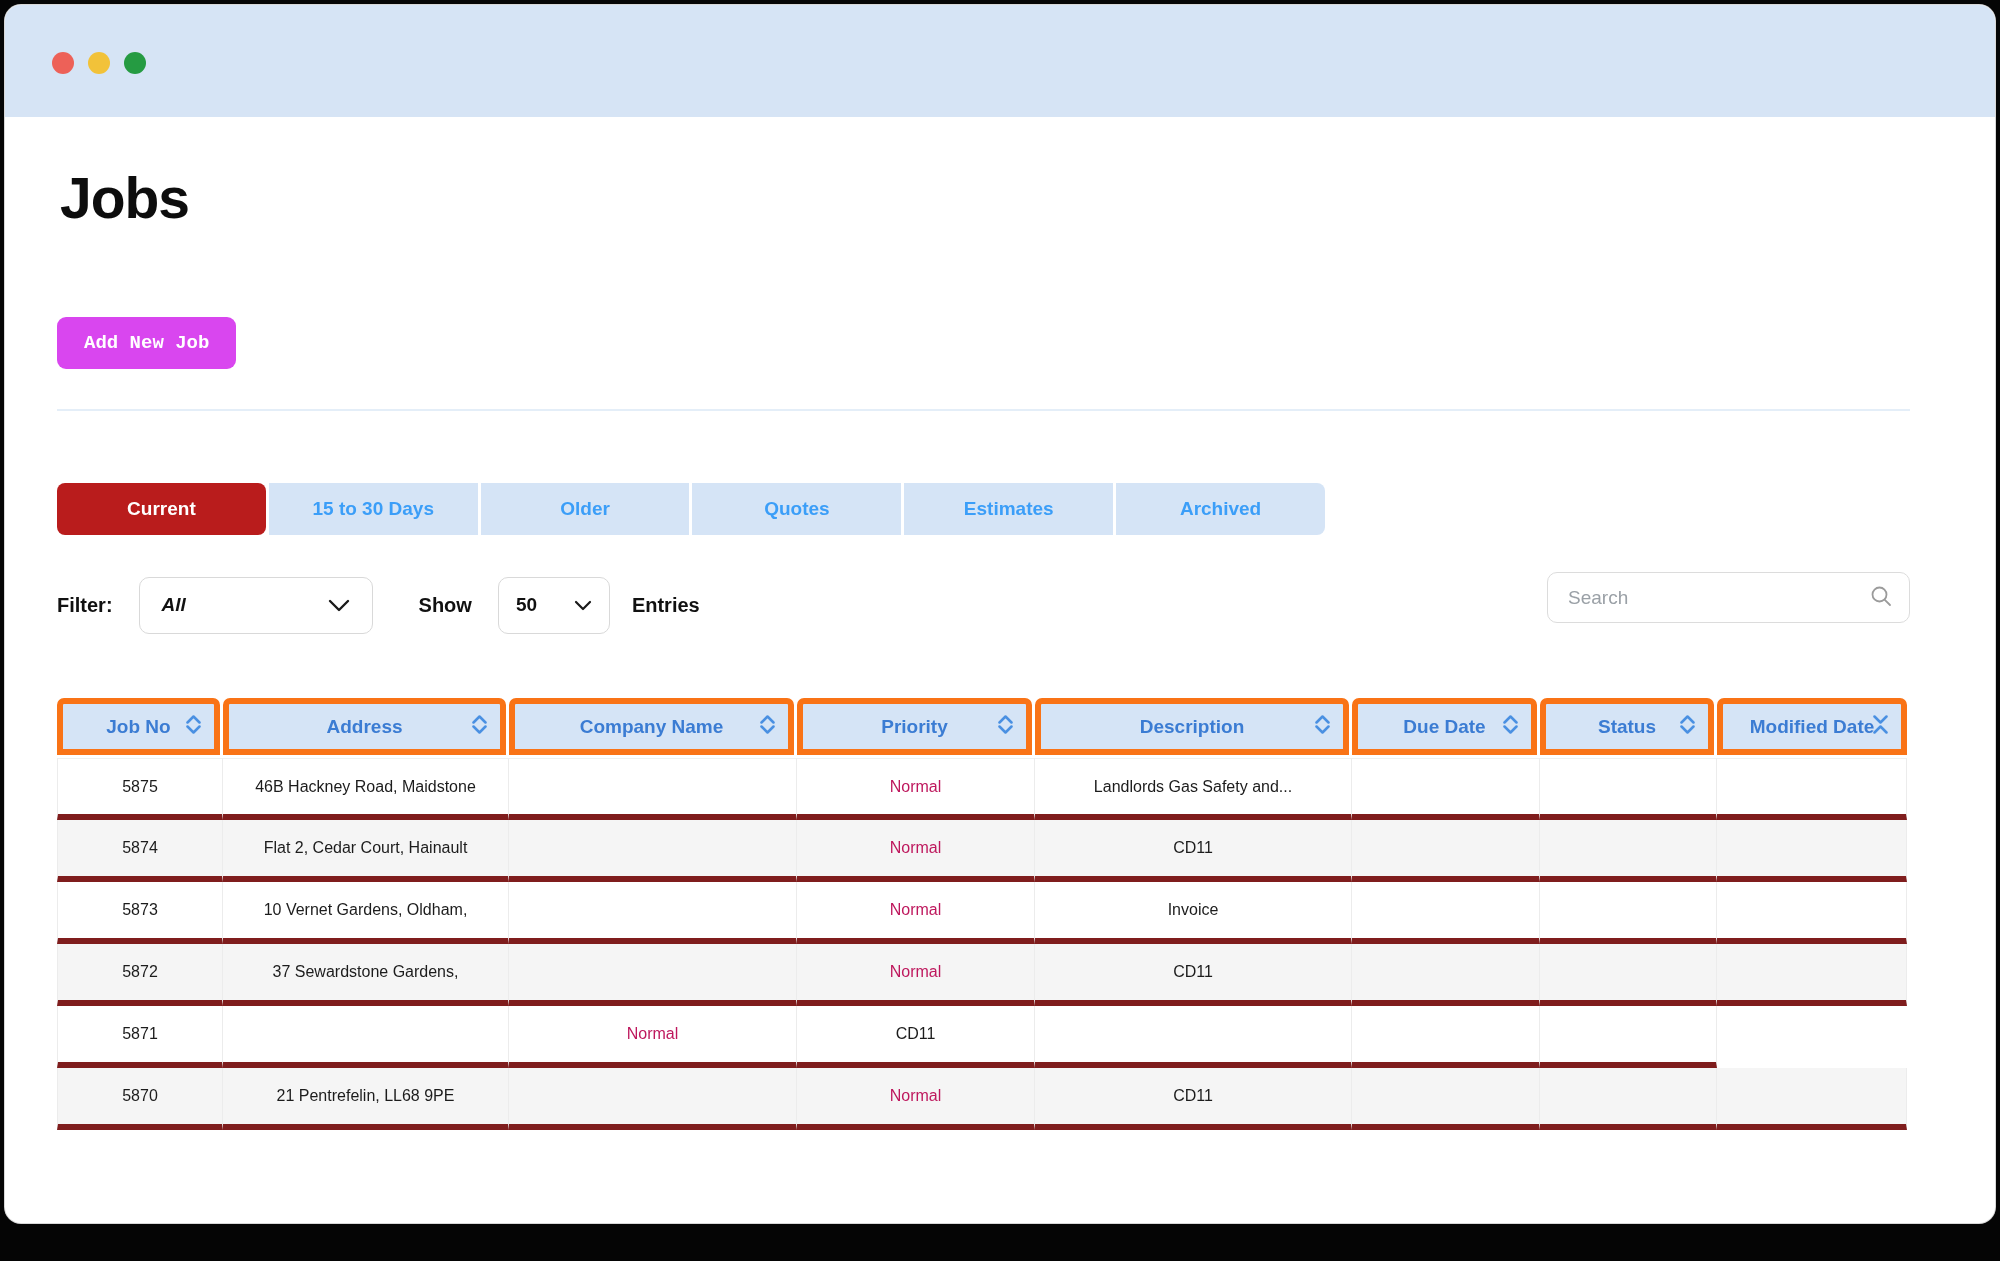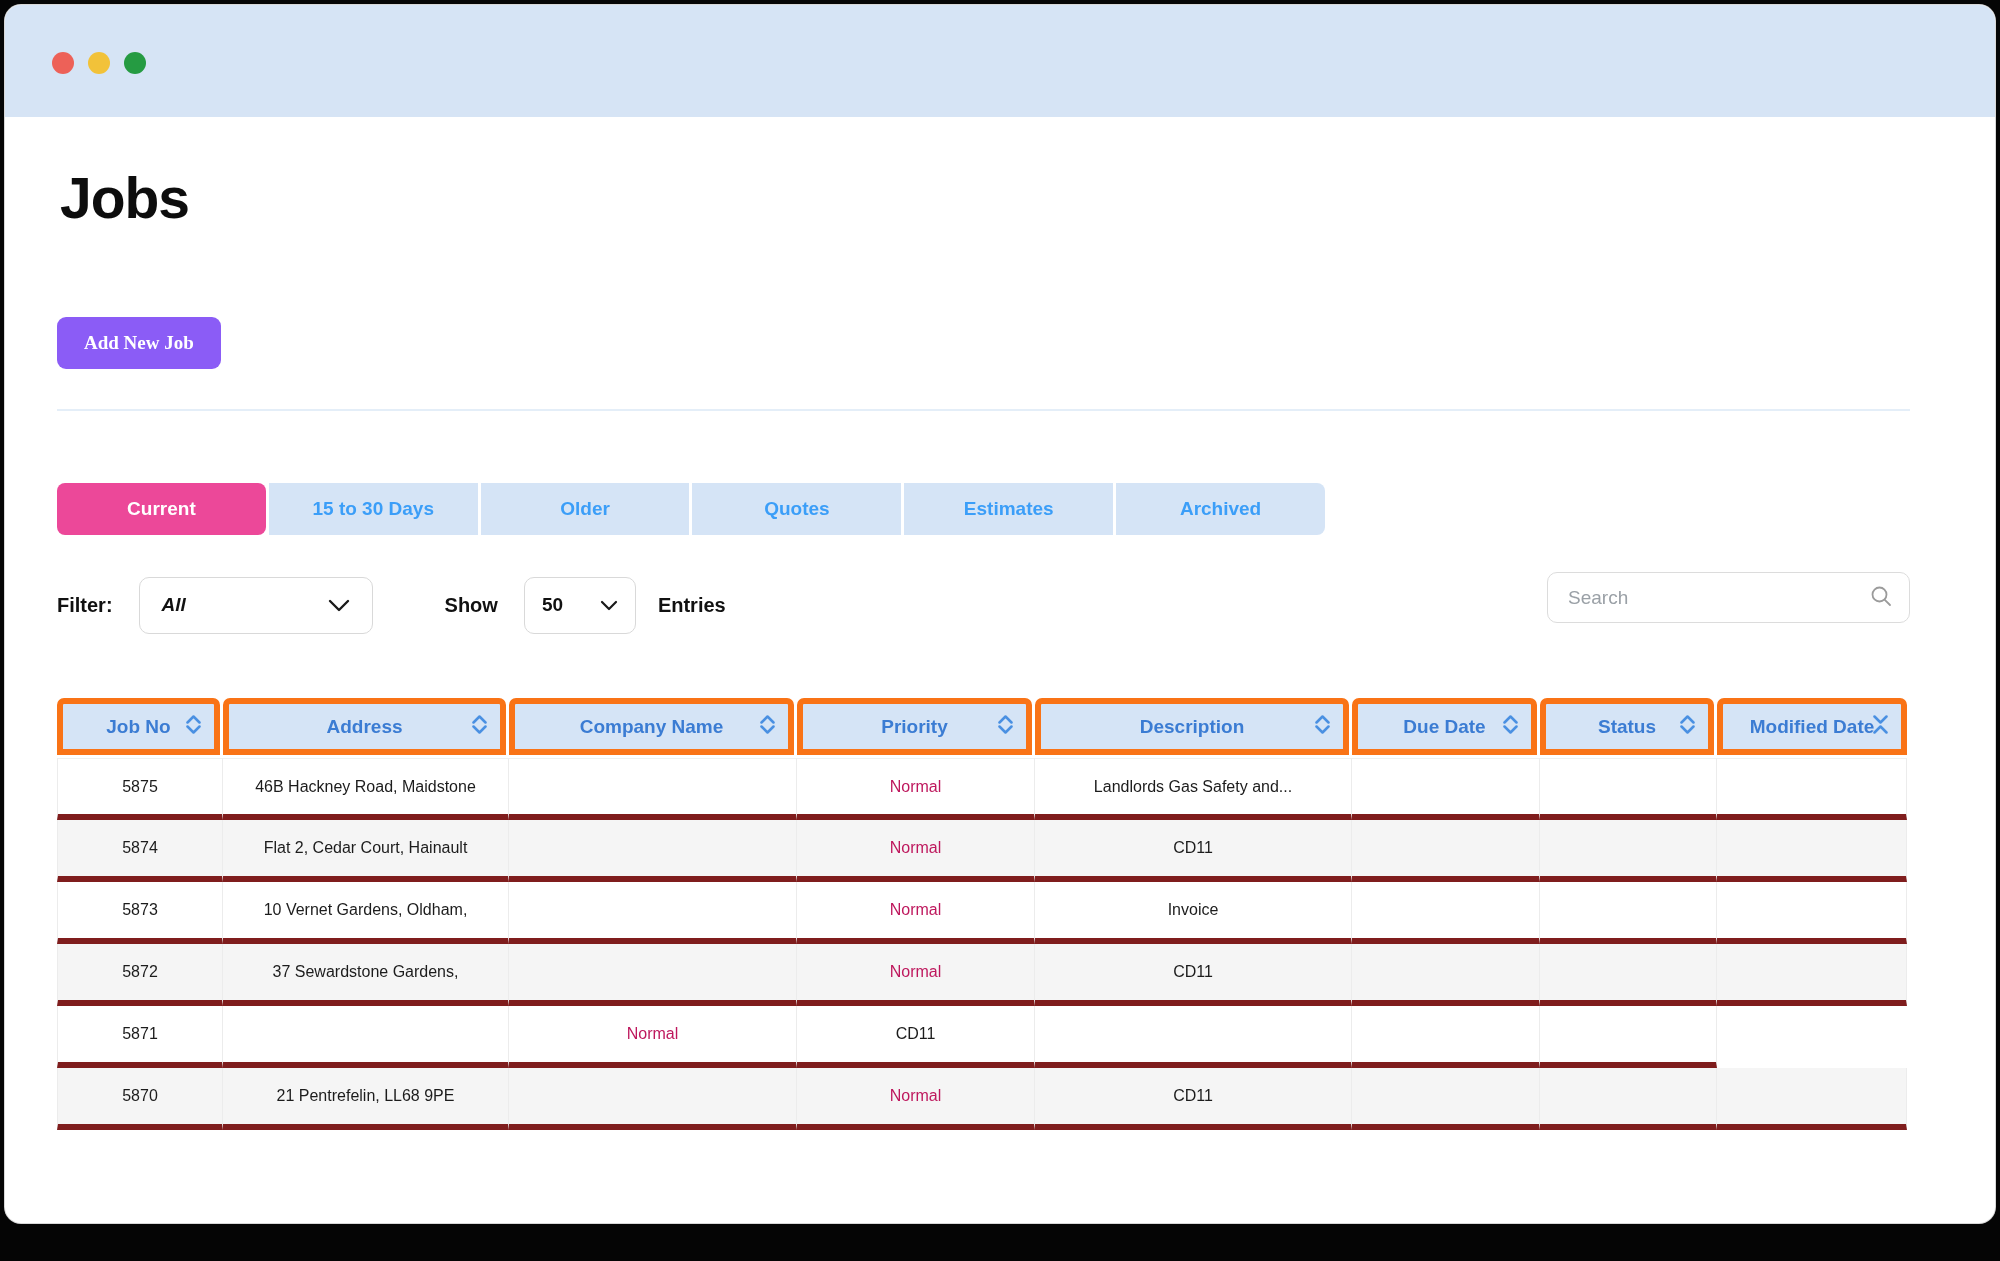--- a/index.html
+++ b/index.html
@@ -12,42 +12,42 @@
 
   .titlebar { position:absolute; left:0; top:0; width:100%; height:112px; background:#d6e4f5; }
   .dots { position:absolute; left:47px; top:47px; display:flex; gap:14px; }
   .dot { width:22px; height:22px; border-radius:50%; }
   .dot.red { background:#ed6158; } .dot.yellow { background:#f2c239; } .dot.green { background:#259b42; }
 
   .page-title { position:absolute; left:55px; top:160px; font-size:57px; font-weight:800;
                 color:#0d0d0d; letter-spacing:-1px; }
 
   .add-btn { position:absolute; left:52px; top:312px; height:52px; padding:0 27px;
-             background:#8b5cf6; color:#fff; font-size:19px; font-weight:700;
+             background:#d946ef; color:#fff; font-size:19px; font-weight:700;
              border:none; border-radius:9px; cursor:pointer;
-             font-family:Liberation Serif, serif; }
+             font-family:Liberation Mono, monospace; }
 
   .divider { position:absolute; left:52px; top:404px; width:1853px; height:2px; background:#e4eef8; }
 
   .tabbar { position:absolute; left:52px; top:478px; width:1268px; height:52px;
             display:grid; grid-template-columns:repeat(6,1fr); gap:3px; }
   .tab { background:#d5e4f6; color:#3b9ef8; font-size:19px; font-weight:700;
          display:flex; align-items:center; justify-content:center; cursor:pointer; }
   .tab:first-child { border-radius:8px 0 0 8px; }
   .tab:last-child  { border-radius:0 8px 8px 0; }
-  .tab.active { background:#ec4899; color:#ffffff; border-radius:8px; }
+  .tab.active { background:#b91c1c; color:#ffffff; border-radius:8px; }
 
   .filter-row { position:absolute; left:52px; top:571px; height:58px; display:flex; align-items:center; }
   .lbl { font-size:20px; font-weight:700; color:#111; }
   .select { height:57px; border:1px solid #d9d9d9; border-radius:10px; background:#fff;
             display:flex; align-items:center; justify-content:space-between;
             font-size:19px; color:#111; font-weight:600; cursor:pointer; }
   .select.filter { width:234px; margin-left:26px; padding:0 22px;font-style:italic; }
   .select.show   { width:112px;  margin-left:26px; padding:0 17px; }
-  .show-lbl { margin-left:72px; }
+  .show-lbl { margin-left:46px; }
   .entries-lbl { margin-left:22px; }
   .chev svg { display:block; }
 
   .searchbox { position:absolute; left:1542px; top:567px; width:363px; height:51px;
                border:1px solid #dcdcdc; border-radius:10px; background:#fff;
                display:flex; align-items:center; padding:0 16px 0 20px; }
   .searchbox input { flex:1; border:none; outline:none; font-size:19px; color:#333;
                      font-family:"Liberation Sans","DejaVu Sans",sans-serif; background:transparent; }
   .searchbox input::placeholder { color:#9aa0a6; }
 

